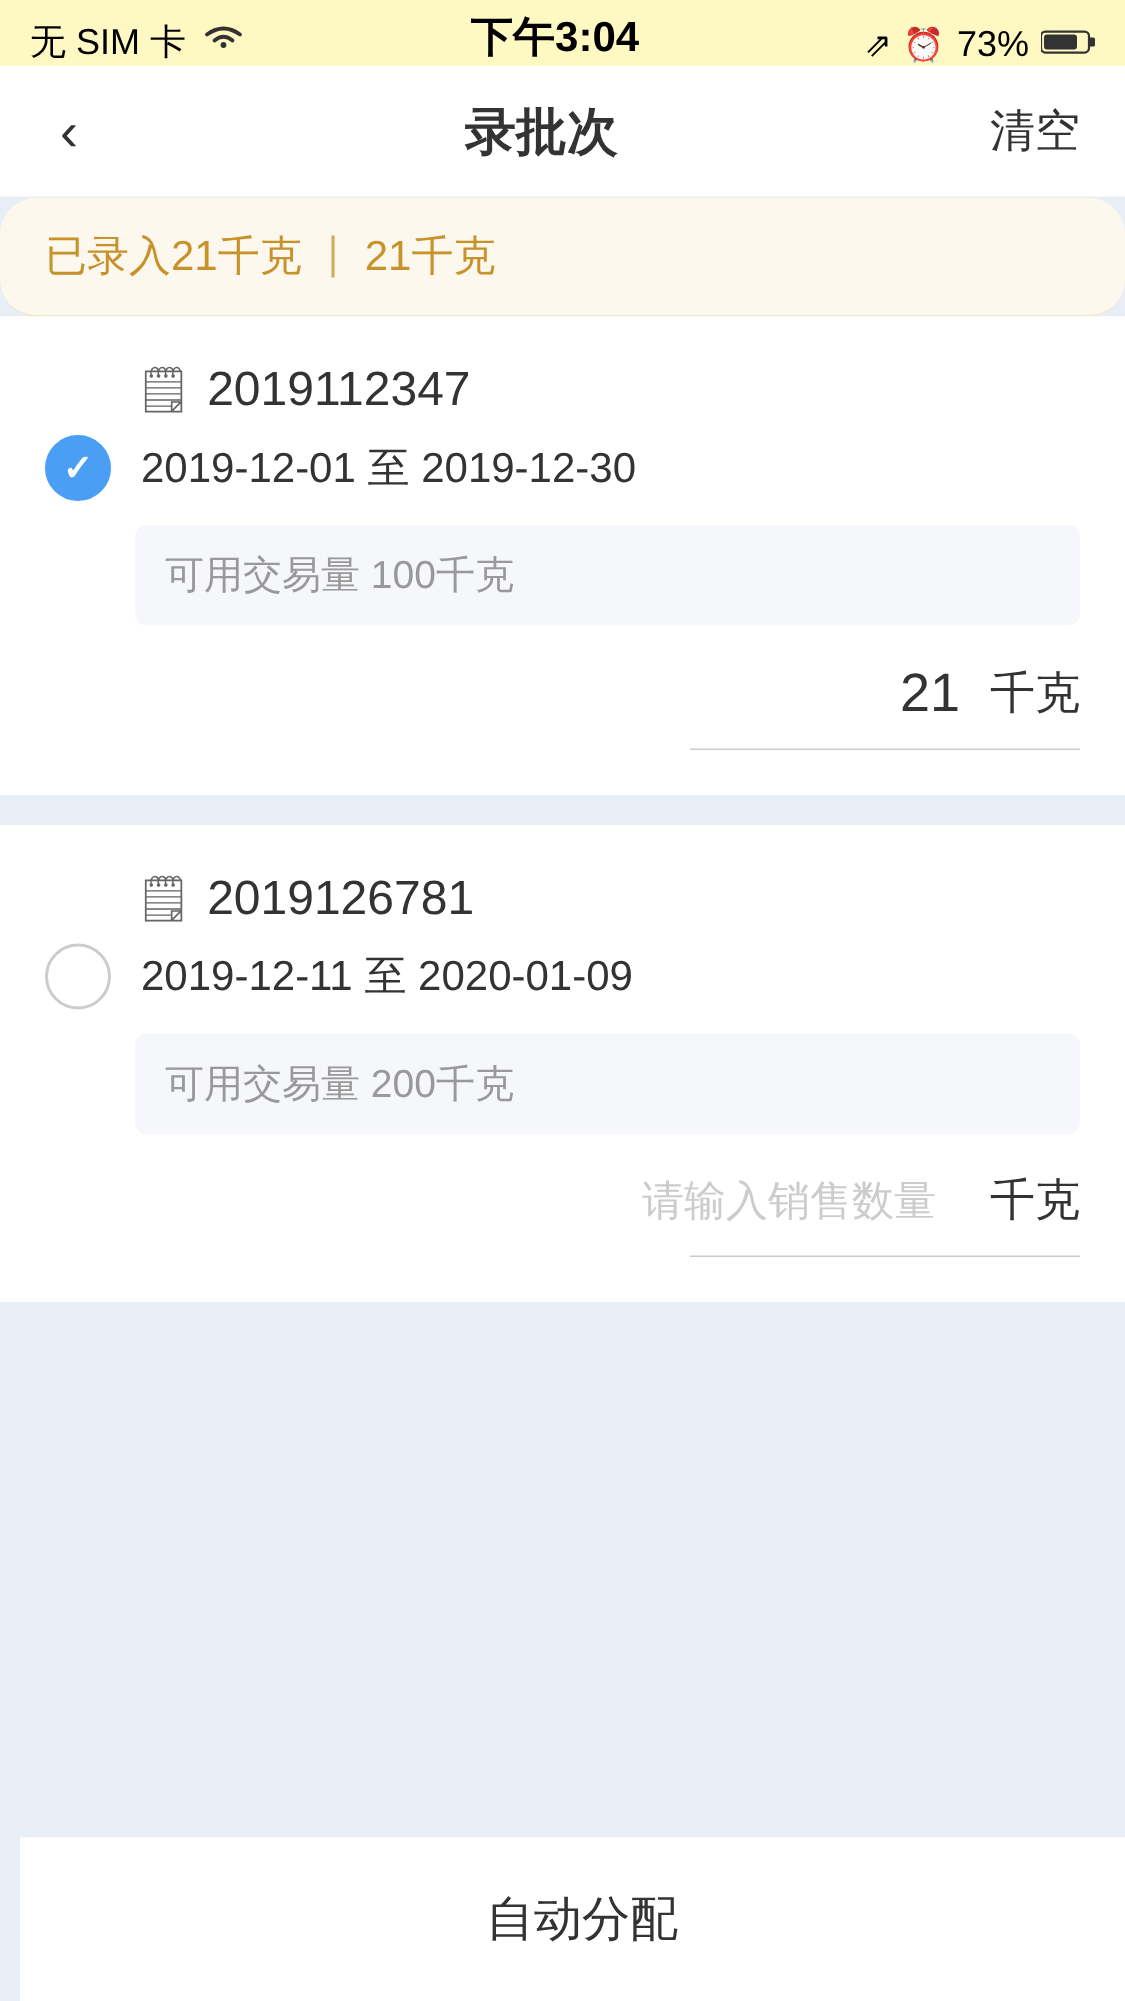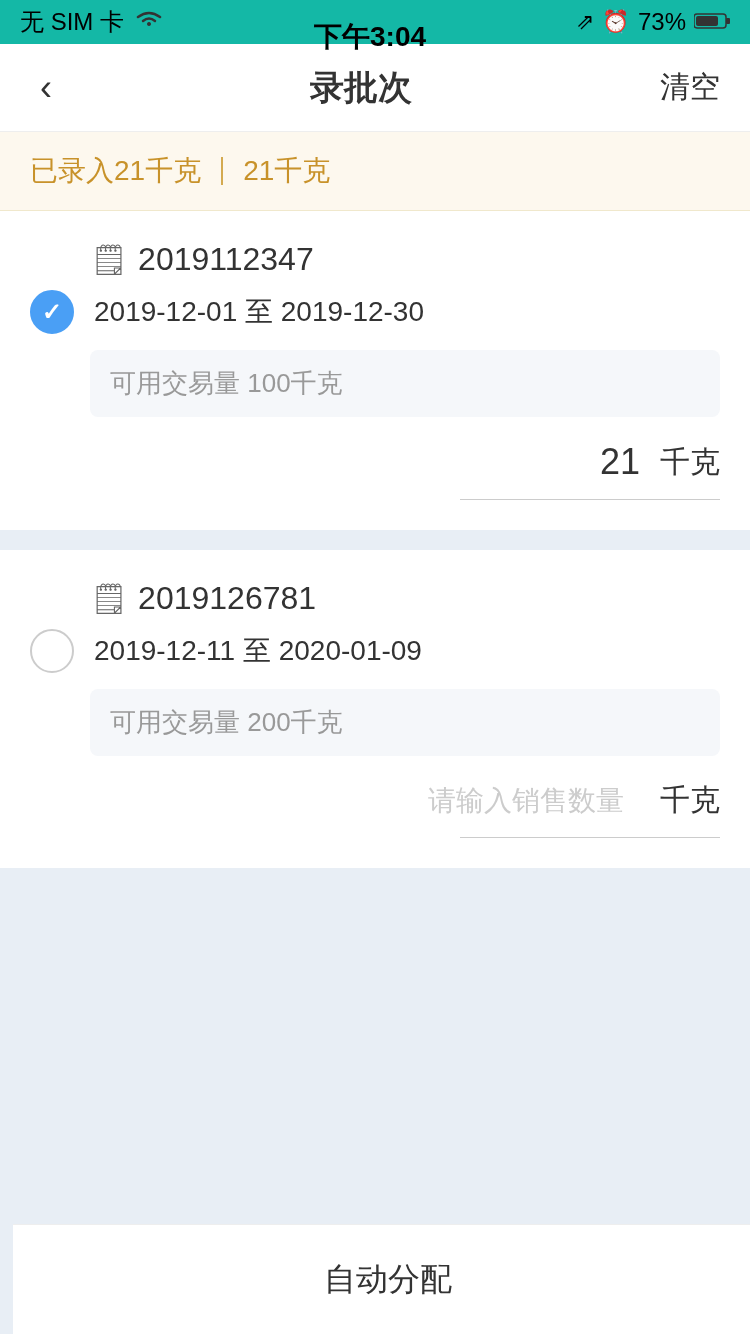--- a/index.html
+++ b/index.html
@@ -8,25 +8,25 @@
       width: 750px;
       min-height: 1334px;
       font-family: -apple-system, 'PingFang SC', 'Helvetica Neue', sans-serif;
       background: #e8eef5;
       font-size: 28px;
     }
 
     
     .status-bar {
       display: flex;
-      align-items: center;
+      align-items: flex-end;
       justify-content: space-between;
       height: 44px;
-      background: #14b8a6;
-      padding: 12px 20px;
+      background: #fef9c3;
+      padding: 0 20px;
       font-size: 24px;
       font-weight: 500;
     }
     .status-left {
       display: flex;
       align-items: center;
       gap: 10px;
     }
     .status-right {
       display: flex;
@@ -62,20 +62,21 @@
     }
 
     
     .summary-bar {
       background: #fdf8ee;
       padding: 20px 30px;
       display: flex;
       align-items: center;
       gap: 20px;
       border-bottom: 1px solid #f0e8cc;
+      border-radius: 24px;
     }
     .summary-text {
       font-size: 28px;
       color: #c8922a;
     }
     .summary-divider {
       width: 2px;
       height: 28px;
       background: #d4aa50;
     }

